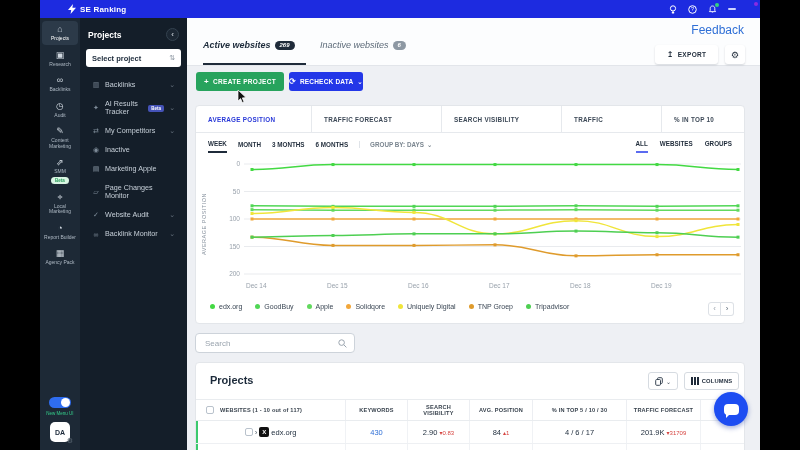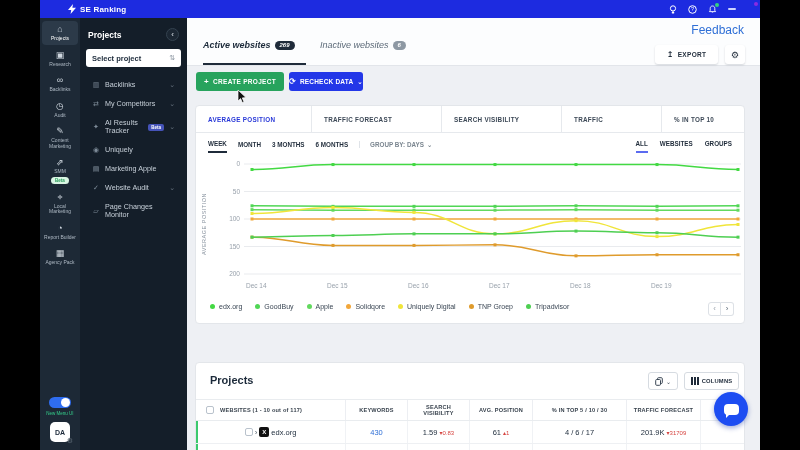--- a/index.html
+++ b/index.html
@@ -250,46 +250,51 @@
       <div class="sn-select">
         <span class="sn-select-label">Select project</span>
         <span class="sn-select-sort">⇅</span>
       </div>
       <div class="sn-item">
         <span class="sn-ic">▥</span>
         <span class="sn-label">Backlinks</span>
         <span class="sn-chev">⌄</span>
       </div>
       <div class="sn-item">
-        <span class="sn-ic">⇄</span>
-        <span class="sn-label">My Competitors</span>
-        <span class="sn-chev">⌄</span>
-      </div>
-      <div class="sn-item">
         <span class="sn-ic">✦</span>
         <span class="sn-label">AI Results Tracker</span>
         <span class="sn-beta">Beta</span>
         <span class="sn-chev">⌄</span>
       </div>
       <div class="sn-item">
+        <span class="sn-ic">⇄</span>
+        <span class="sn-label">My Competitors</span>
+        <span class="sn-chev">⌄</span>
+      </div>
+      <div class="sn-item">
         <span class="sn-ic">◉</span>
-        <span class="sn-label">Uniquely</span>
+        <span class="sn-label">Inactive</span>
       </div>
       <div class="sn-item">
         <span class="sn-ic">▤</span>
         <span class="sn-label">Marketing Apple</span>
+      </div>
+      <div class="sn-item">
+        <span class="sn-ic">▱</span>
+        <span class="sn-label">Page Changes Monitor</span>
       </div>
       <div class="sn-item">
         <span class="sn-ic">✓</span>
         <span class="sn-label">Website Audit</span>
         <span class="sn-chev">⌄</span>
       </div>
       <div class="sn-item">
-        <span class="sn-ic">▱</span>
-        <span class="sn-label">Page Changes Monitor</span>
+        <span class="sn-ic">∞</span>
+        <span class="sn-label">Backlink Monitor</span>
+        <span class="sn-chev">⌄</span>
       </div>
     </nav>
 
     <main class="main">
       <div class="head-strip"></div>
       <a class="feedback">Feedback</a>
 
       <div class="ws-tab ws-tab0">
         <span class="ws-tab-label">Active websites</span>
         <span class="ws-badge">269</span>
@@ -444,20 +449,27 @@
                 <span class="lg-dot" style="background: rgb(78, 207, 82);"></span>
                 <span class="lg-label">Tripadvisor</span>
               </span>
             </div>
         <div class="pager">
           <span class="pg-btn">‹</span>
           <span class="pg-btn">›</span>
         </div>
       </section>
 
+      <div class="search-box">
+        <input class="search-input" placeholder="Search" style="">
+        <svg width="9" height="9" viewBox="0 0 9 9">
+          <circle cx="3.6" cy="3.6" r="2.8" fill="none" stroke="#9aa4ae" stroke-width="1"></circle>
+          <line x1="5.8" y1="5.8" x2="8.4" y2="8.4" stroke="#9aa4ae" stroke-width="1"></line>
+        </svg>
+      </div>
 
       <section class="proj-card">
         <div class="proj-head">
           <span class="proj-title">Projects</span>
           <span class="copy-btn">
             <svg width="8" height="9" viewBox="0 0 8 9">
               <rect x="2.5" y="0.7" width="4.8" height="5.8" rx="1" fill="none" stroke="#3c4856" stroke-width="1"></rect>
               <rect x="0.7" y="2.5" width="4.8" height="5.8" rx="1" fill="#fff" stroke="#3c4856" stroke-width="1"></rect>
             </svg>
             <span style="font-size:6px">⌄</span>
@@ -488,25 +500,25 @@
           <div class="td">
             <span class="checkbox"></span>
             <span class="expander">›</span>
             <span class="favicon">X</span>
             <span>edx.org</span>
           </div>
           <div class="td">
                 <span class="link-num">430</span>
               </div>
           <div class="td">
-            <span>1.59</span>
+            <span>2.90</span>
             <span class="delta">▾0.83</span>
           </div>
           <div class="td">
-            <span>61</span>
+            <span>84</span>
             <span class="delta">▴1</span>
           </div>
           <div class="td">
                 <span>4 / 6 / 17</span>
               </div>
           <div class="td">
             <span>201.9K</span>
             <span class="delta">▾31709</span>
           </div>
           <div class="td"></div>

